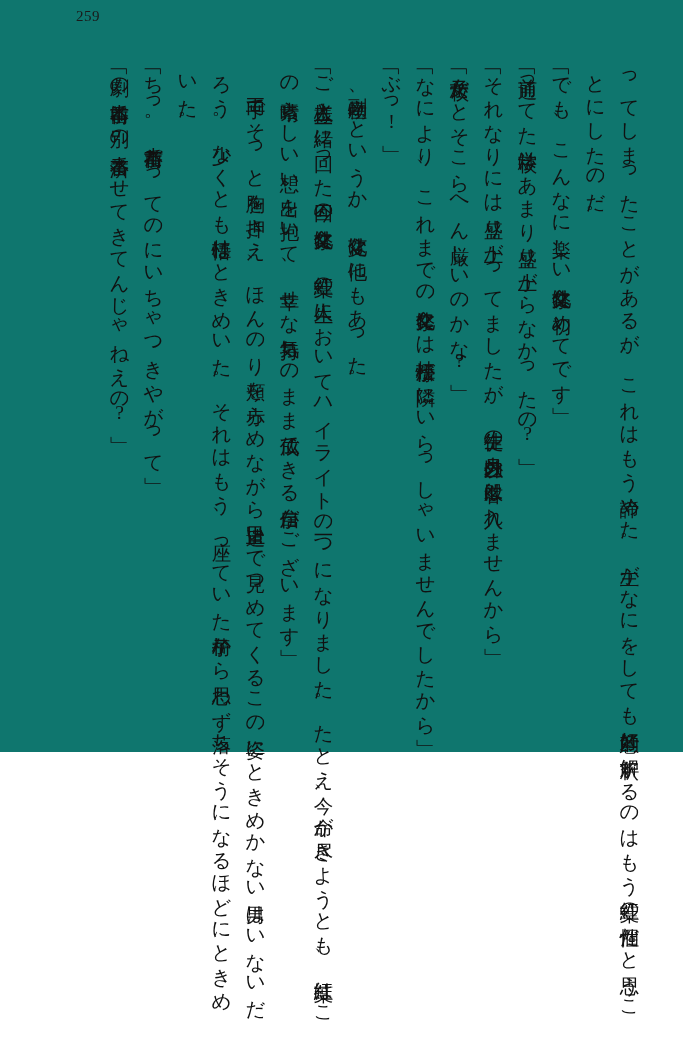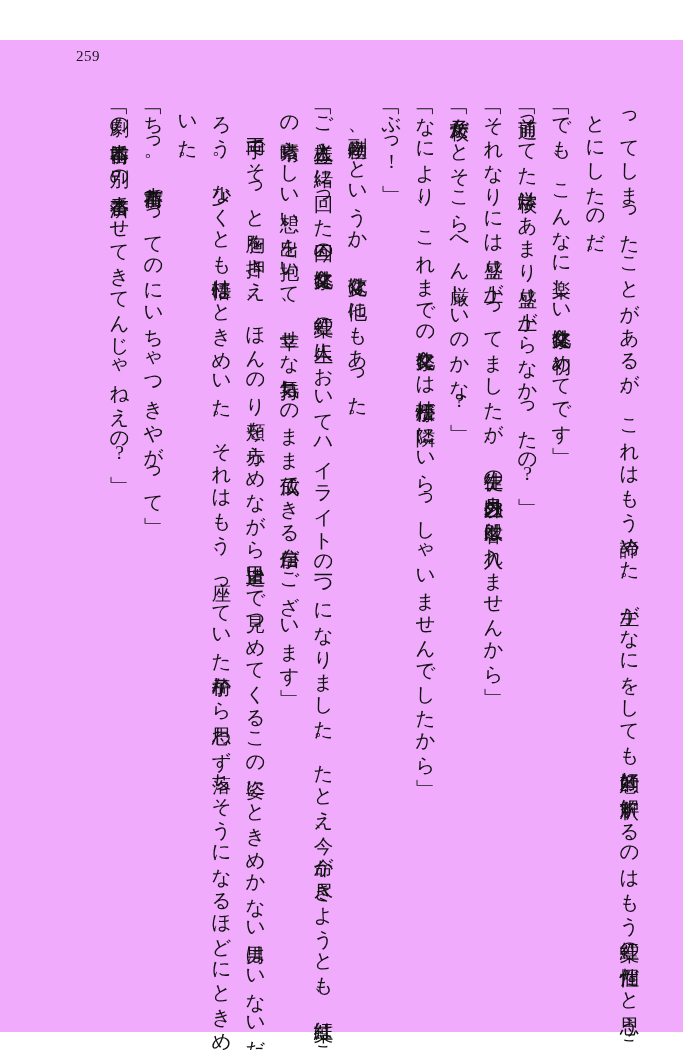--- a/index.html
+++ b/index.html
@@ -11,24 +11,23 @@
     width: 683px;
     height: 1050px;
     font-family: "Liberation Serif", "DejaVu Serif", serif;
     color: #111111;
     overflow: hidden;
     position: relative;
   }
   .page {
     position: relative;
     width: 683px;
-    height: 992px;
+    height: 752px;
     box-sizing: border-box;
-    background: #f0abfc;
-    margin-top: 40px;
+    background: #0f766e;
   }
   .page-number {
     position: absolute;
     top: 8px;
     left: 76px;
     font-size: 15px;
     letter-spacing: 0.5px;
     font-family: "Liberation Serif", "DejaVu Serif", serif;
     color: #1a1a1a;
   }

